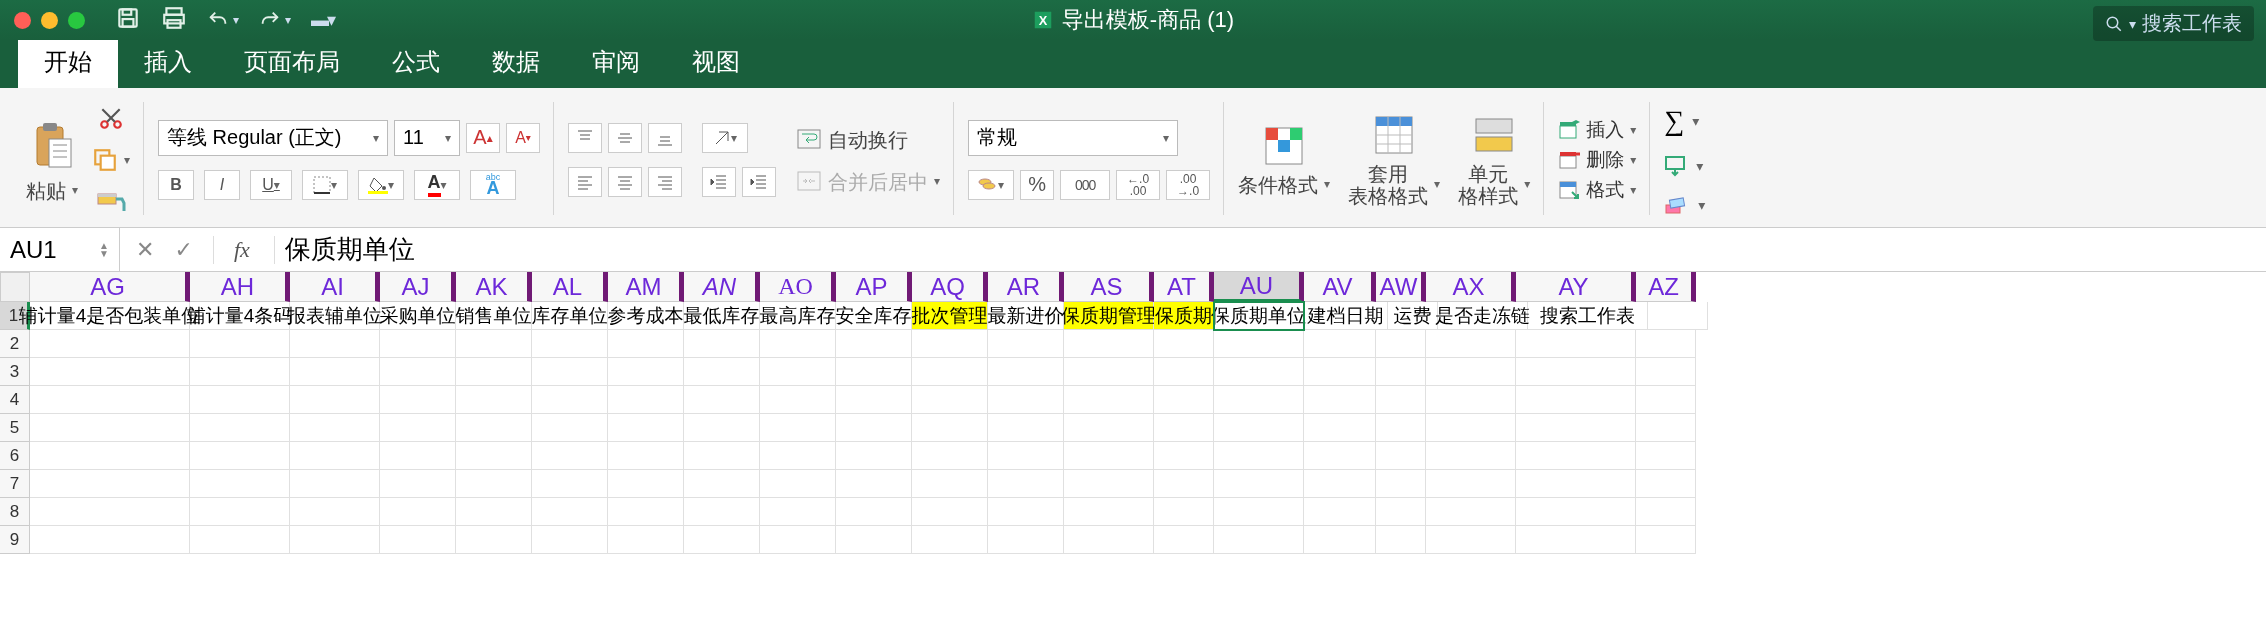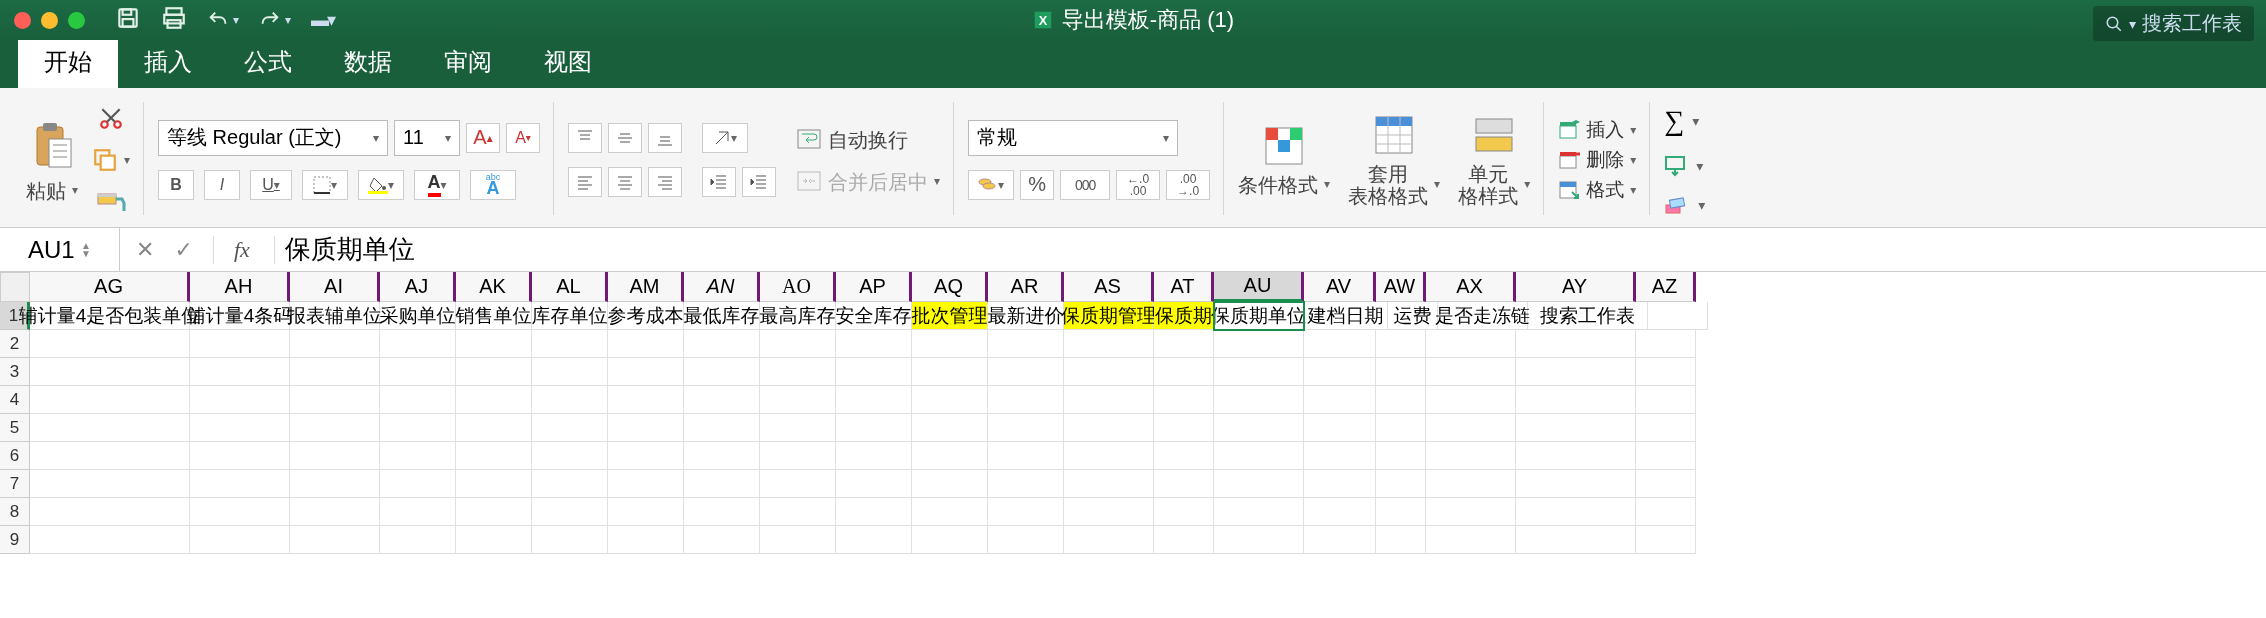--- a/index.html
+++ b/index.html
@@ -26,28 +26,28 @@
   .hstack{display:flex;align-items:center;gap:6px;}
   .btn-lg { width:56px; height:56px; display:flex; align-items:center; justify-content:center; }
   .lbl { font-size:20px; color:#444; text-align:center; line-height:1.1; margin-top:2px;}
   .combo { background:#fff; border:1px solid #bbb; height:36px; display:flex; align-items:center; padding:0 8px; font-size:20px; gap:6px;}
   .small-btn { width:34px; height:30px; border:1px solid #ccc; background:#fff; display:flex; align-items:center; justify-content:center; font-size:16px; color:#555;}
   .ico { width:26px; height:26px; display:inline-block; }
   .chev{font-size:12px;color:#666;}
   .chev-lg{font-size:14px;color:#666;margin-left:2px;}
   
   .formula-bar { height:44px; border-bottom:1px solid #ccc; display:flex; align-items:center; }
-  .namebox { width:120px; height:100%; border-right:1px solid #ccc; display:flex; align-items:center; padding:0 28px; font-size:24px; justify-content:space-between;}
+  .namebox { width:120px; height:100%; border-right:1px solid #ccc; display:flex; align-items:center; padding:0 10px; font-size:24px; justify-content:space-between;}
   .fx-btns { display:flex; gap:20px; padding:0 16px; align-items:center; color:#888; font-size:22px;}
   .fx-lbl { font-style:italic; font-family:"Times New Roman",serif; font-size:22px; color:#555; padding-right:8px;}
   .formula-input { flex:1; font-size:26px; padding:0 10px; border:none; outline:none;}
   .vline{width:1px;height:28px;background:#ddd;}
   .corner { width:30px; height:30px; border:1px solid #ccc; background:#f0f0f0; }
   .colhdrs { display:flex; }
-  .ch { height:30px; border-right:3px solid #701a75; border-bottom:1px solid #ccc; background:#f7f7f7; display:flex; align-items:center; justify-content:center; font-size:20px; color:#000000; }
+  .ch { height:30px; border-right:5px solid #701a75; border-bottom:1px solid #ccc; background:#f7f7f7; display:flex; align-items:center; justify-content:center; font-size:24px; color:#6d28d9; }
   .ch.sel{background:#d8d8d8;border-bottom:3px solid #1a8e4f;}
   .rowhdrs { display:flex; flex-direction:column;}
   .rh { width:30px; height:28px; border-right:1px solid #ccc; border-bottom:1px solid #ccc; background:#f7f7f7; display:flex; align-items:center; justify-content:center; font-size:17px; color:#333;}
   .rh.sel{background:#d8d8d8;border-right:3px solid #1a8e4f;}
   .cells{display:flex;flex-direction:column;}
   .row{display:flex;}
   .cell{height:28px;border-right:1px solid #e0e0e0;border-bottom:1px solid #e0e0e0;font-size:19px;display:flex;align-items:center;justify-content:center;white-space:nowrap;overflow:visible;padding:0 4px;}
   .cell.hl{background:#ffff00;}
   .cell.active{outline:2px solid #1a8e4f;outline-offset:-1px;z-index:2;position:relative;}
   
@@ -104,20 +104,21 @@
         <path d="M21 21l-6-6"></path>
       </svg>
       <span style="color:#cde;font-size:14px">▾</span>
     <span>搜索工作表</span>
   </div>
 </div>
 
 <div class="tabstrip">
   <div class="tab active">开始</div>
   <div class="tab">插入</div>
+  <div class="tab">页面布局</div>
   <div class="tab">公式</div>
   <div class="tab">数据</div>
   <div class="tab">审阅</div>
   <div class="tab">视图</div>
 </div>
 
 <div class="ribbon">
 
   <div class="grp">
     <div class="vstack">

